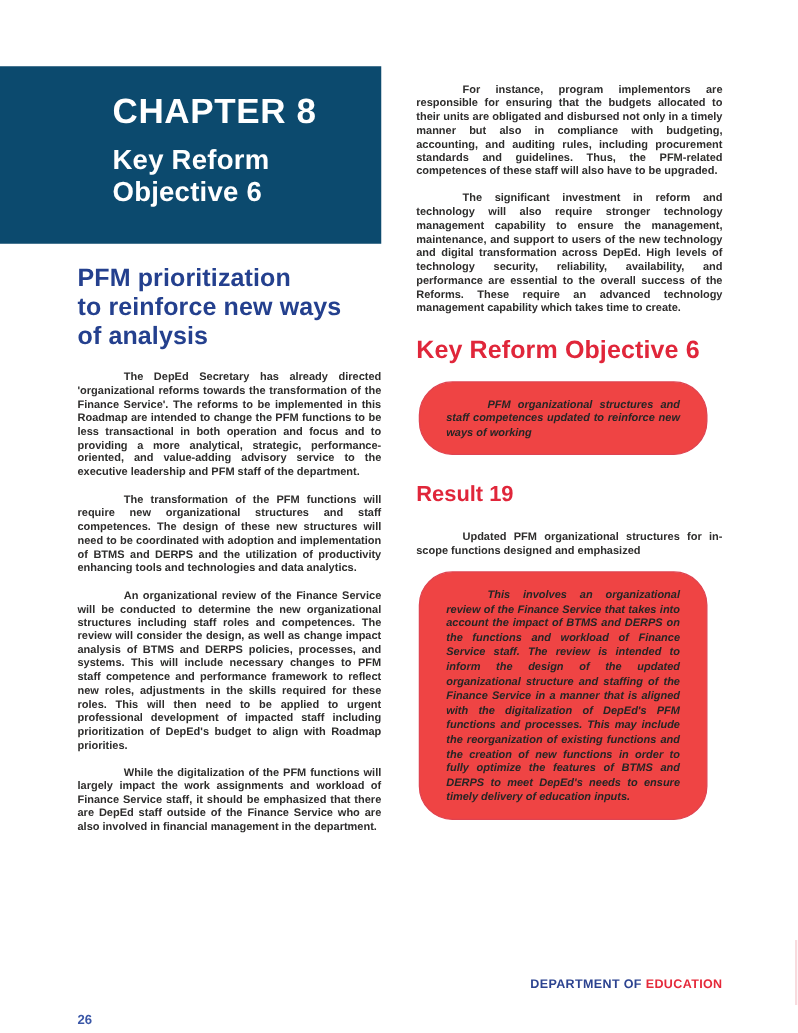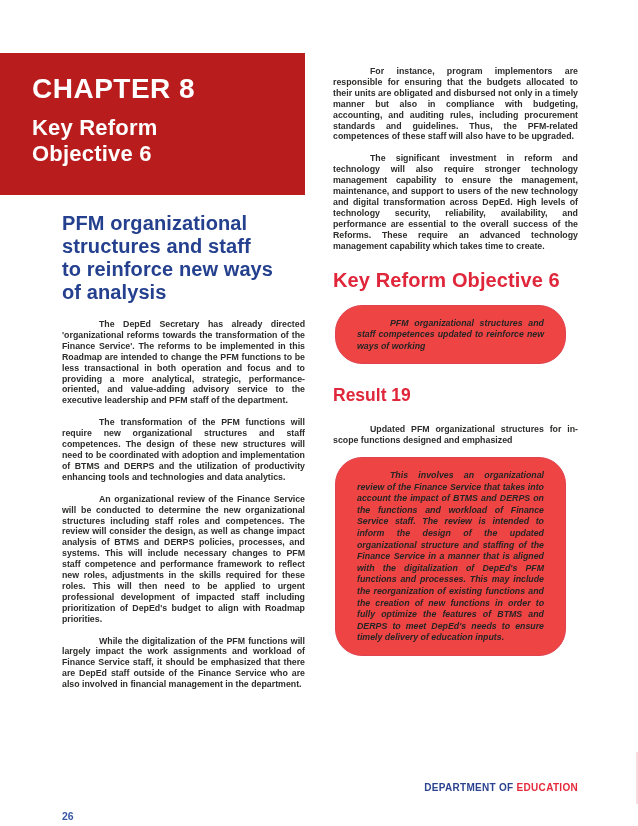--- a/index.html
+++ b/index.html
@@ -7,22 +7,22 @@
     width:638px;height:826px;overflow:hidden;position:relative;
     background:#ffffff;
     font-family:"Liberation Sans", sans-serif;
     -webkit-font-smoothing:antialiased;
   }
   .page{position:absolute;inset:0;background:#ffffff;}
 
   
   .banner{
     position:absolute;left:0;top:53px;width:305px;height:142px;
-    background:#b91c1c;color:#ffffff;box-sizing:border-box;
-    padding:21px 0 0 32px;
+    background:#0c4a6e;color:#ffffff;box-sizing:border-box;
+    padding:21px 0 0 90px;
   }
   .banner .chapter{
     font-size:28px;font-weight:700;letter-spacing:.5px;line-height:30px;
   }
   .banner .subtitle{
     margin-top:11px;width:175px;
     font-size:22px;font-weight:700;line-height:26px;letter-spacing:.2px;
   }
 
   
@@ -85,22 +85,21 @@
 
 <div class="page">
 
   <div class="banner">
     <div class="chapter">CHAPTER 8</div>
     <div class="subtitle">Key Reform Objective 6</div>
   </div>
 
   <div class="col-left">
     <h1 class="doc-heading">
-      <span>PFM organizational</span>
-      <span>structures and staff</span>
+      <span>PFM prioritization</span>
       <span>to reinforce new ways</span>
       <span>of analysis</span>
     </h1>
     <p class="body-text">The DepEd Secretary has already directed 'organizational reforms towards the transformation of the Finance Service'. The reforms to be implemented in this Roadmap are intended to change the PFM functions to be less transactional in both operation and focus and to providing a more analytical, strategic, performance-oriented, and value-adding advisory service to the executive leadership and PFM staff of the department.</p>
     <p class="body-text">The transformation of the PFM functions will require new organizational structures and staff competences. The design of these new structures will need to be coordinated with adoption and implementation of BTMS and DERPS and the utilization of productivity enhancing tools and technologies and data analytics.</p>
     <p class="body-text">An organizational review of the Finance Service will be conducted to determine the new organizational structures including staff roles and competences. The review will consider the design, as well as change impact analysis of BTMS and DERPS policies, processes, and systems. This will include necessary changes to PFM staff competence and performance framework to reflect new roles, adjustments in the skills required for these roles. This will then need to be applied to urgent professional development of impacted staff including prioritization of DepEd's budget to align with Roadmap priorities.</p>
     <p class="body-text">While the digitalization of the PFM functions will largely impact the work assignments and workload of Finance Service staff, it should be emphasized that there are DepEd staff outside of the Finance Service who are also involved in financial management in the department.</p>
   </div>
 
   <div class="col-right">

